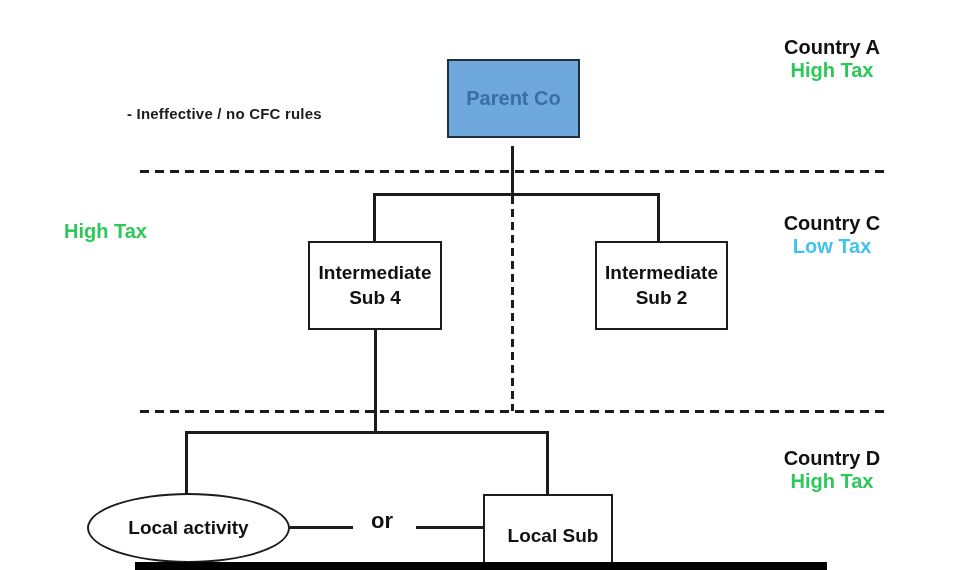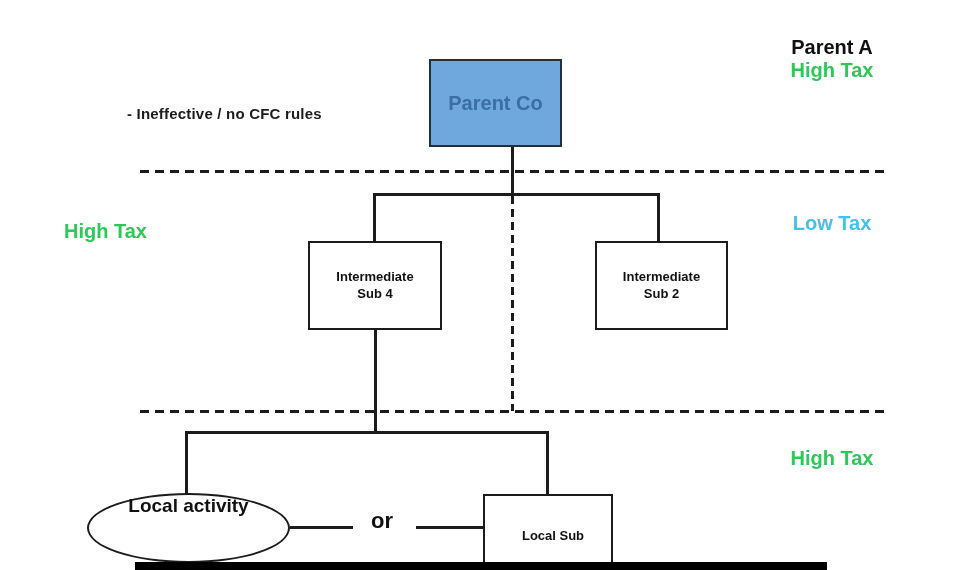--- a/index.html
+++ b/index.html
@@ -11,77 +11,79 @@
   
   .annot-main{font-size:20px;font-weight:bold;letter-spacing:.5px;}
   .annot-sub{font-size:15px;font-weight:bold;color:#1c1c1c;letter-spacing:.2px;}
   
   .region{text-align:center;font-weight:bold;font-size:20px;line-height:1.15;color:#111;}
   .region-tax{font-weight:bold;}
   
   .node-box{
     box-sizing:border-box;background:#ffffff;border:2.5px solid #1c1c1c;
     display:flex;flex-direction:column;align-items:center;justify-content:center;
-    font-weight:bold;font-size:13px;color:#111;text-align:center;line-height:1.3;
+    font-weight:bold;font-size:19px;color:#111;text-align:center;line-height:1.3;
   }
   .parent-box{
     box-sizing:border-box;border:2px solid #203040;
     display:flex;align-items:center;justify-content:center;
     font-weight:bold;font-size:20px;text-align:center;
   }
   .ellipse{
     box-sizing:border-box;background:#ffffff;border:2.5px solid #1c1c1c;border-radius:50%;
-    display:flex;justify-content:center;
+    display:flex;align-items:center;justify-content:center;
     font-weight:bold;font-size:19px;color:#111;
   }
   
   .hline{height:3px;background:#1c1c1c;}
   .vline{width:3px;background:#1c1c1c;}
   .dash-h{height:3px;background:repeating-linear-gradient(to right,#1c1c1c 0,#1c1c1c 9px,transparent 9px,transparent 15px);}
   .dash-v{width:2.5px;background:repeating-linear-gradient(to bottom,#1c1c1c 0,#1c1c1c 8px,transparent 8px,transparent 13px);}
   .or-label{font-weight:bold;font-size:22px;color:#111;text-align:center;}
   .bottom-bar{background:#000000;}
 </style>
 </head>
 <body>
 
 <div class="canvas">
 
   <div class="abs annot-sub" style="left:127px;top:105px;">- Ineffective / no CFC rules</div>
 
   <div class="abs region" style="left:762px;top:36px;width:140px;">
-    <div>Parent A</div>
+    <div>Country A</div>
     <div class="region-tax" style="color: rgb(45, 200, 88);">High Tax</div>
   </div>
   <div class="abs region" style="left:38px;top:220px;width:135px;">
     <div class="region-tax" style="color: rgb(45, 200, 88);">High Tax</div>
   </div>
   <div class="abs region" style="left:762px;top:212px;width:140px;">
+    <div>Country C</div>
     <div class="region-tax" style="color: rgb(65, 194, 239);">Low Tax</div>
   </div>
   <div class="abs region" style="left:762px;top:447px;width:140px;">
+    <div>Country D</div>
     <div class="region-tax" style="color: rgb(45, 200, 88);">High Tax</div>
   </div>
 
   <div class="abs dash-h" style="left:140px;top:170px;width:748px;"></div>
   <div class="abs dash-h" style="left:140px;top:410px;width:748px;"></div>
   <div class="abs dash-v" style="left:511px;top:196px;height:215px;"></div>
 
   <div class="abs vline" style="left:511px;top:146px;height:50px;"></div>
   <div class="abs hline" style="left:373px;top:193px;width:287px;"></div>
   <div class="abs vline" style="left:373px;top:193px;height:50px;"></div>
   <div class="abs vline" style="left:657px;top:193px;height:50px;"></div>
   <div class="abs vline" style="left:374px;top:329px;height:104px;"></div>
   <div class="abs hline" style="left:185px;top:431px;width:364px;"></div>
   <div class="abs vline" style="left:185px;top:431px;height:64px;"></div>
   <div class="abs vline" style="left:546px;top:431px;height:65px;"></div>
   <div class="abs hline" style="left:290px;top:526px;width:63px;"></div>
   <div class="abs hline" style="left:416px;top:526px;width:67px;"></div>
 
-  <div class="abs parent-box" style="left: 429px; top: 59px; width: 133px; height: 88px; background-color: rgb(111, 168, 220);">
+  <div class="abs parent-box" style="left: 447px; top: 59px; width: 133px; height: 79px; background-color: rgb(111, 168, 220);">
     <span style="color: rgb(58, 110, 165);">Parent Co</span>
   </div>
 
   <div class="abs node-box" style="left:308px;top:241px;width:134px;height:89px;">
     <div>Intermediate</div>
     <div>Sub 4</div>
   </div>
 
   <div class="abs node-box" style="left:595px;top:241px;width:133px;height:89px;">
     <div>Intermediate</div>

